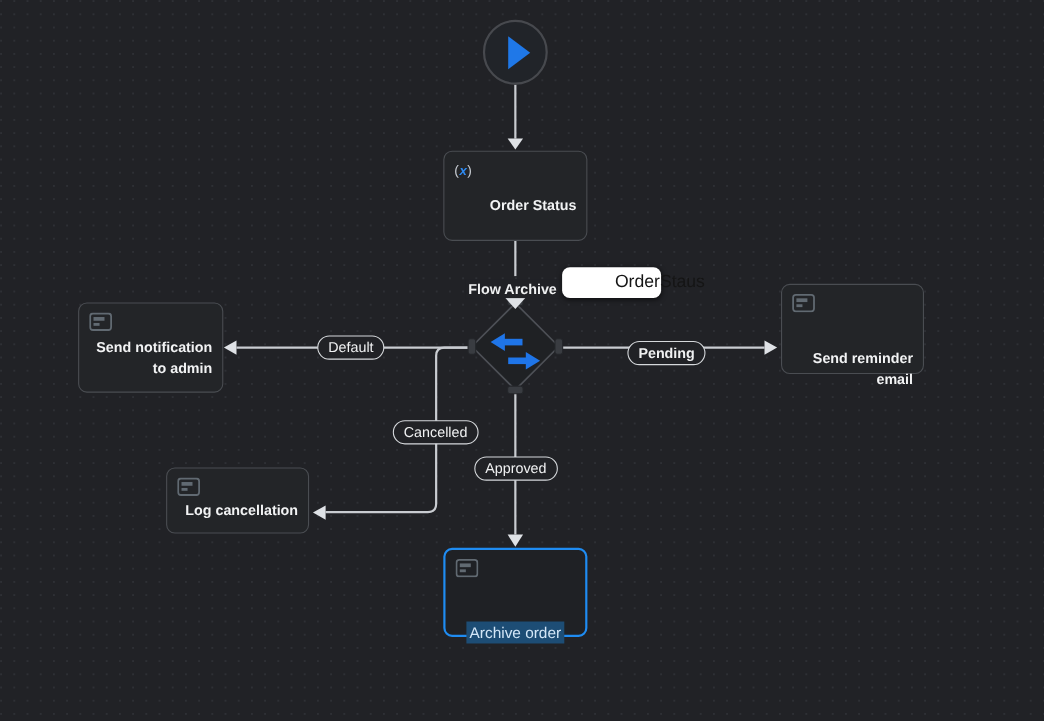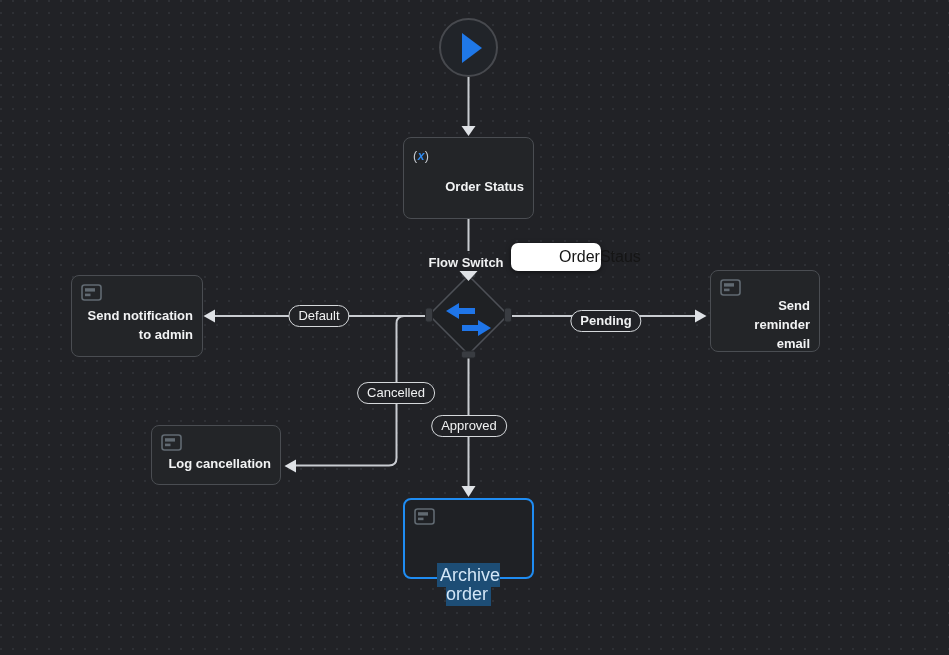--- a/index.html
+++ b/index.html
@@ -15,21 +15,21 @@
     position:absolute;z-index:2;background:#232528;border:1px solid #4a4d52;
     border-radius:8px;padding:8px 9px;display:flex;flex-direction:column;
     color:#f2f3f4;
   }
   .node .icon-wrap{height:17px;flex:0 0 auto;}
   .node .title{
     margin:auto 0;font-weight:bold;font-size:13px;line-height:19px;color:#f2f3f4;text-align:right;
   }
   .node--centered .title{}
   .node--selected{border:2px solid #1f8cf2;background:#1f2125;}
-  .node--selected .title{font-weight:normal;font-size:18px;text-align:center;margin-top:41px;}
+  .node--selected .title{font-weight:normal;font-size:14px;text-align:center;margin-top:41px;}
   .sel-highlight{background:#1d4d75;color:#d3e6f7;padding:2px 3px;}
   .trigger{
     position:absolute;left:439px;top:18px;width:59px;height:59px;z-index:2;
     border:2px solid #47494e;border-radius:50%;background:#212429;
     display:flex;align-items:center;justify-content:center;
   }
   .play{
     width:0;height:0;margin-left:6px;
     border-top:15px solid transparent;border-bottom:15px solid transparent;
     border-left:20px solid #1f78e8;
@@ -99,35 +99,35 @@
     <div class="play"></div>
   </div>
 
   <div class="node node--centered" style="left:403px;top:137px;width:131px;height:82px;">
     <div class="icon-wrap">
       <span class="var-icon"><span>(</span><span class="vx">x</span><span>)</span></span>
     </div>
     <div class="title">Order Status</div>
   </div>
 
-  <div class="switch-label">Flow Switch</div>
+  <div class="switch-label">Flow Archive</div>
   <div class="rename-box">OrderStaus</div>
 
   <div class="node" style="left:71px;top:275px;width:132px;height:82px;">
     <div class="icon-wrap">
       <svg width="21" height="17" viewBox="0 0 21 17">
         <rect x="1" y="1" width="19" height="15" rx="2.5" fill="none" stroke="#616a72" stroke-width="1.6"></rect>
         <rect x="4" y="4.2" width="10" height="3.4" fill="#616a72"></rect>
         <rect x="4" y="9.6" width="5.5" height="2.6" fill="#616a72"></rect>
       </svg>
     </div>
     <div class="title">Send notification to admin</div>
   </div>
 
-  <div class="node" style="left:710px;top:270px;width:110px;height:82px;">
+  <div class="node" style="left:710px;top:258px;width:130px;height:82px;gap:32px;">
     <div class="icon-wrap">
       <svg width="21" height="17" viewBox="0 0 21 17">
         <rect x="1" y="1" width="19" height="15" rx="2.5" fill="none" stroke="#616a72" stroke-width="1.6"></rect>
         <rect x="4" y="4.2" width="10" height="3.4" fill="#616a72"></rect>
         <rect x="4" y="9.6" width="5.5" height="2.6" fill="#616a72"></rect>
       </svg>
     </div>
     <div class="title">Send reminder email</div>
   </div>
 

